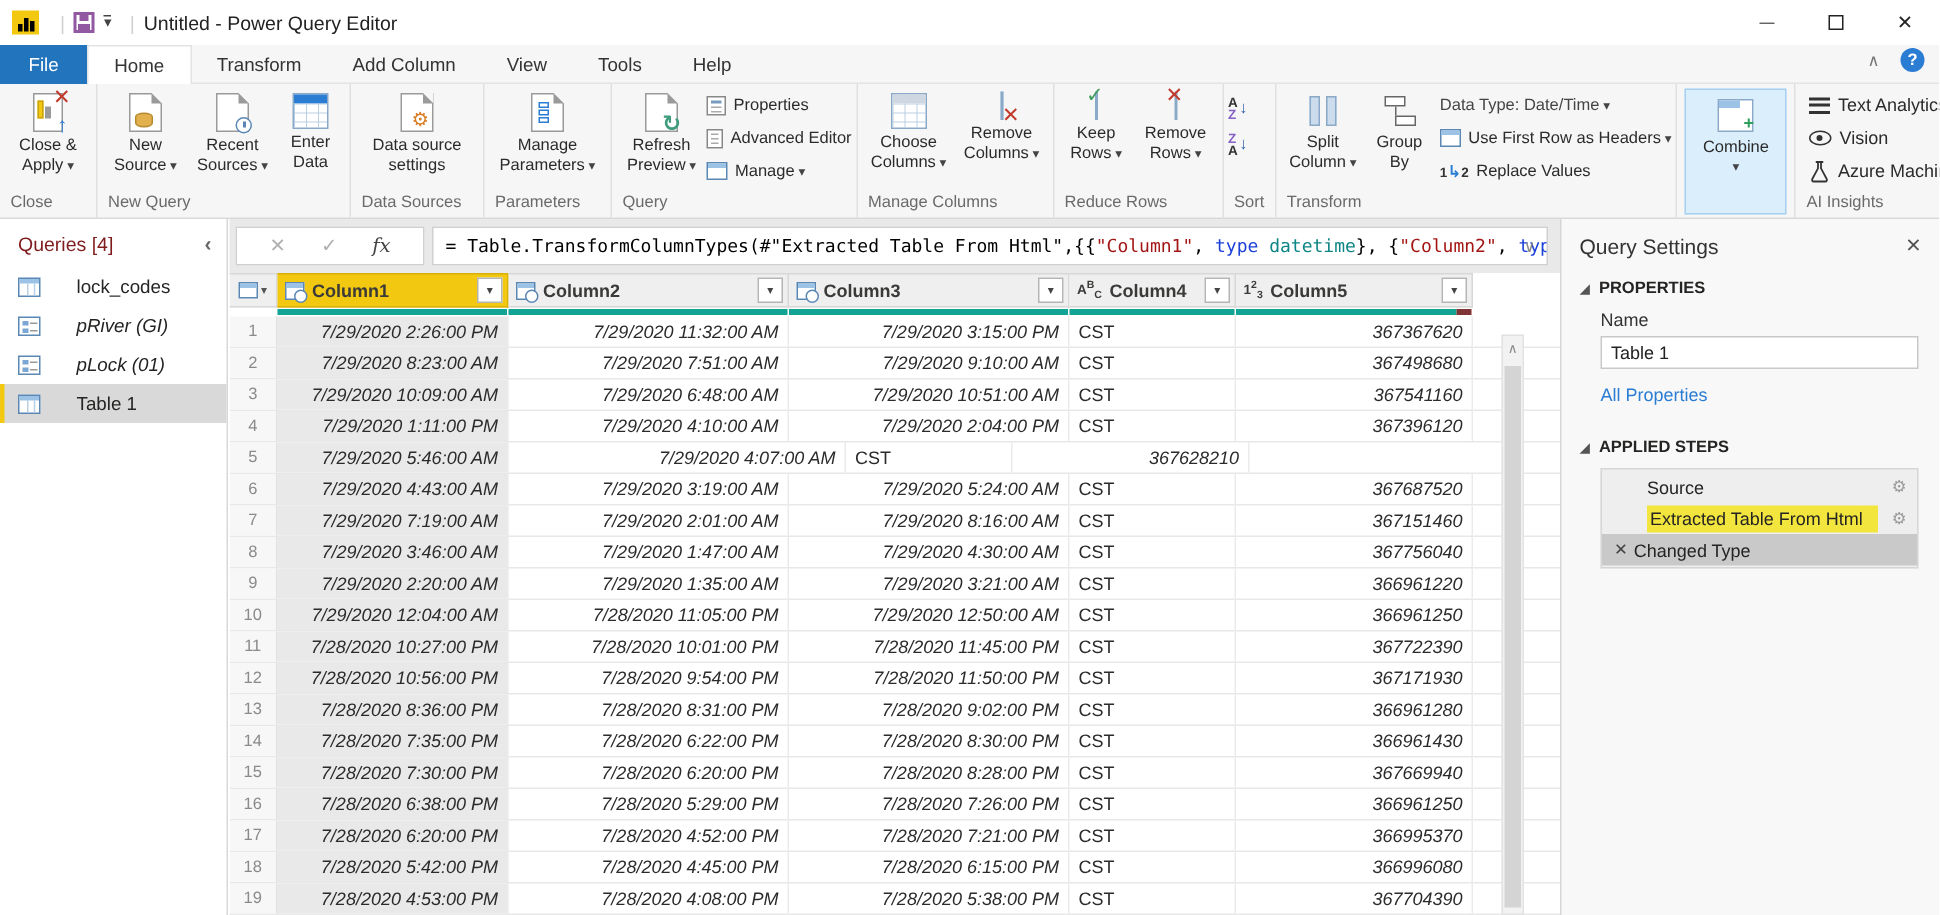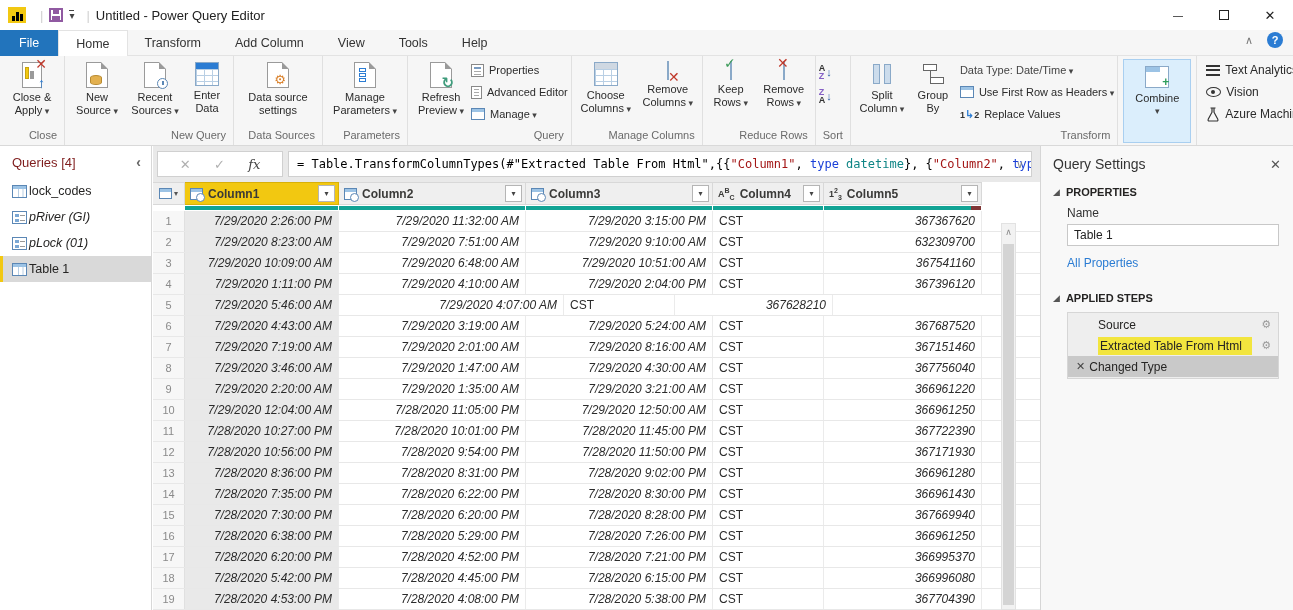--- a/index.html
+++ b/index.html
@@ -36,21 +36,21 @@
   .chev-up { color:#777; font-size:11px; } .chev-up:after{content:"∧";}
   .help-circle { width:16px; height:16px; border-radius:50%; background:#2b7cd3; color:#fff; font-size:11px;
     font-weight:bold; display:flex; align-items:center; justify-content:center; }
   .help-circle:after{content:"?";}
 
   
   .ribbon { position:absolute; left:0; top:56px; width:100%; height:90px; background:#f6f6f6;
     border-bottom:1px solid #d9d9d9; display:flex; }
   .rgroup { display:flex; flex-direction:column; border-right:1px solid #e0e0e0; padding:2px 3px 0 3px; }
   .rgroup-body { flex:1; display:flex; align-items:flex-start; }
-  .rgroup-label { height:18px; text-align:right; font-size:11px; color:#6a6a6a; line-height:16px; white-space:nowrap; padding:0 4px;}
+  .rgroup-label { height:18px; text-align:left; font-size:11px; color:#6a6a6a; line-height:16px; white-space:nowrap; padding:0 4px;}
   .bigbtn { width:58px; min-height:66px; display:flex; flex-direction:column; align-items:center; padding-top:4px; }
   .bigbtn .blabel { font-size:11px; color:#2b2b2b; text-align:center; line-height:13px; margin-top:3px; }
   .caret:after { content:" ▾"; font-size:9px; color:#444; }
   .smallcol { display:flex; flex-direction:column; justify-content:flex-start; padding-top:4px; gap:6px; }
   .smallbtn { display:flex; align-items:center; gap:5px; font-size:11px; color:#2b2b2b; white-space:nowrap; height:16px; }
 
   
   .ico-page { width:22px; height:26px; background:#fff; border:1px solid #9a9a9a; position:relative; }
   .ico-page:before { content:""; position:absolute; right:-1px; top:-1px; border-style:solid;
     border-width:0 7px 7px 0; border-color:#f6f6f6 #f6f6f6 #9a9a9a #9a9a9a; }
@@ -116,21 +116,21 @@
   .ca-page .redx:after{content:"✕";}
   .ca-page .uparr { position:absolute; right:-4px; bottom:-4px; color:#2b7cd3; font-weight:bold; font-size:14px; }
   .ca-page .uparr:after{content:"↑";}
 
   
   .qpane { position:absolute; left:0; top:146px; width:152px; bottom:0; background:#fff; border-right:1px solid #d8d8d8; }
   .qpane-head { height:32px; display:flex; align-items:center; justify-content:space-between; padding:0 10px 0 12px;
     font-size:13px; color:#7f1d1d; }
   .qpane-collapse { color:#666; font-size:14px; font-weight:bold; }
   .qpane-collapse:after{content:"‹";}
-  .qitem { height:26px; display:flex; align-items:center; gap:2px; padding-left:12px; font-size:12.5px; color:#252423;
+  .qitem { height:26px; display:flex; align-items:center; gap:24px; padding-left:12px; font-size:12.5px; color:#252423;
     position:relative; }
   .qitem.selected { background:#d9d9d9; }
   .qitem.selected:before { content:""; position:absolute; left:0; top:0; bottom:0; width:3px; background:#f2c811; }
   .qitem .q-ico { width:15px; height:13px; border:1px solid #5b87b5; position:relative; background:#fff; flex:0 0 auto;}
   .qitem .q-ico.tbl:before { content:""; position:absolute; left:0; top:0; right:0; height:3px; background:#9cc3e5; }
   .qitem .q-ico.tbl:after { content:""; position:absolute; left:4.5px; top:3px; bottom:0; width:1px; background:#b9cfe4;
     box-shadow:4.5px 0 0 #b9cfe4; }
   .qitem .q-ico.lst:before { content:""; position:absolute; left:1.5px; top:2px; width:4px; height:3px; background:#7aa7d4; box-shadow:0 5px 0 #7aa7d4;}
   .qitem .q-ico.lst:after { content:""; position:absolute; left:7px; top:3px; width:5px; height:1px; background:#999; box-shadow:0 5px 0 #999;}
   .qitem .qlabel.it { font-style:italic; }
@@ -546,21 +546,21 @@
           <div class="gcell right" style="width: 187px;">7/29/2020 3:15:00 PM</div>
           <div class="gcell plain" style="width: 111px;">CST</div>
           <div class="gcell right" style="width: 158px;">367367620</div>
         </div>
         <div class="grow">
           <div class="rownum">2</div>
           <div class="gcell right selcol" style="width: 154px;">7/29/2020 8:23:00 AM</div>
           <div class="gcell right" style="width: 187px; padding-left: 13px;">7/29/2020 7:51:00 AM</div>
           <div class="gcell right" style="width: 187px;">7/29/2020 9:10:00 AM</div>
           <div class="gcell plain" style="width: 111px;">CST</div>
-          <div class="gcell right" style="width: 158px;">632309700</div>
+          <div class="gcell right" style="width: 158px;">367498680</div>
         </div>
         <div class="grow">
           <div class="rownum">3</div>
           <div class="gcell right selcol" style="width: 154px;">7/29/2020 10:09:00 AM</div>
           <div class="gcell right" style="width: 187px;">7/29/2020 6:48:00 AM</div>
           <div class="gcell right" style="width: 187px;">7/29/2020 10:51:00 AM</div>
           <div class="gcell plain" style="width: 111px;">CST</div>
           <div class="gcell right" style="width: 158px;">367541160</div>
         </div>
         <div class="grow">

